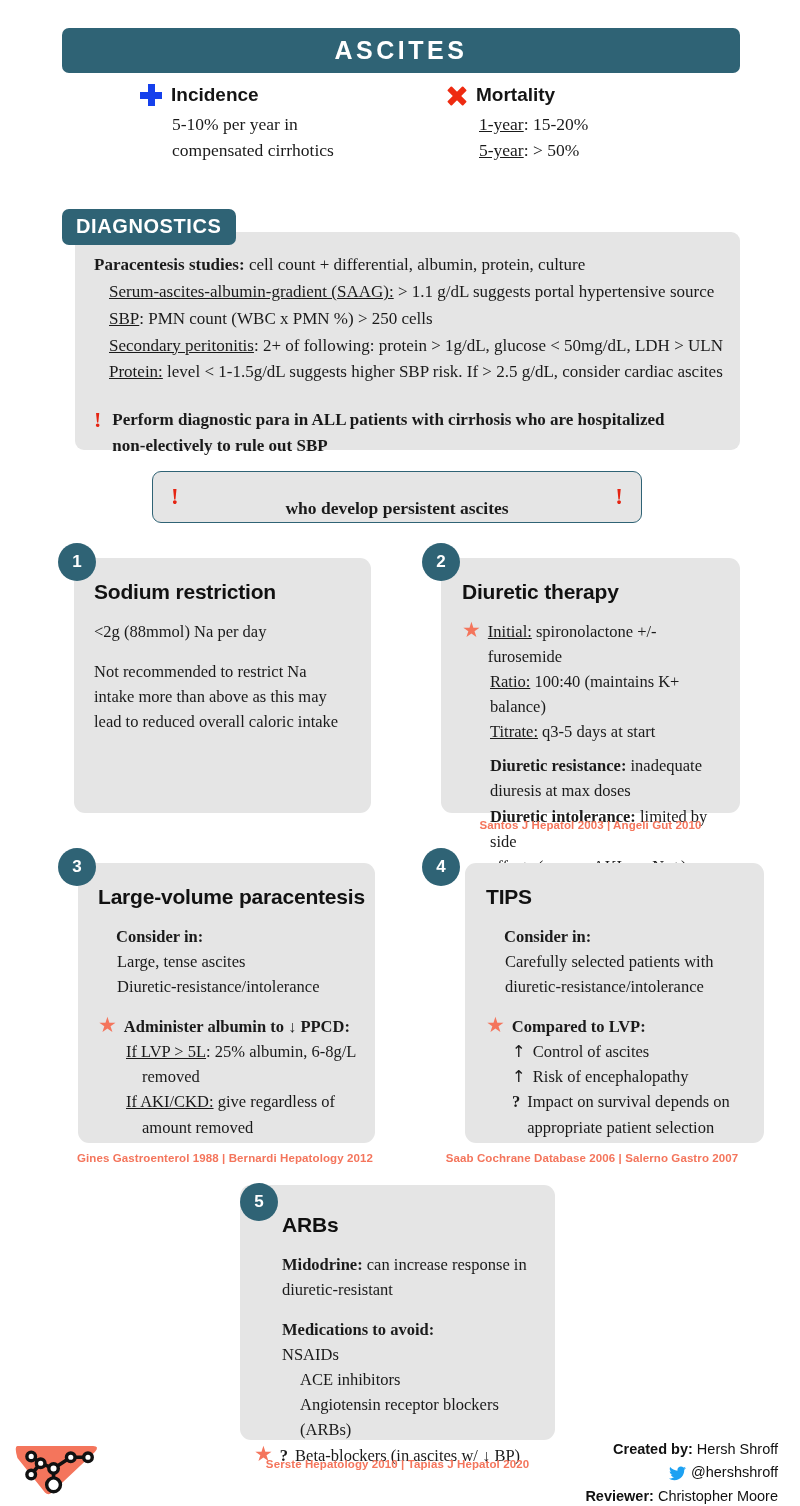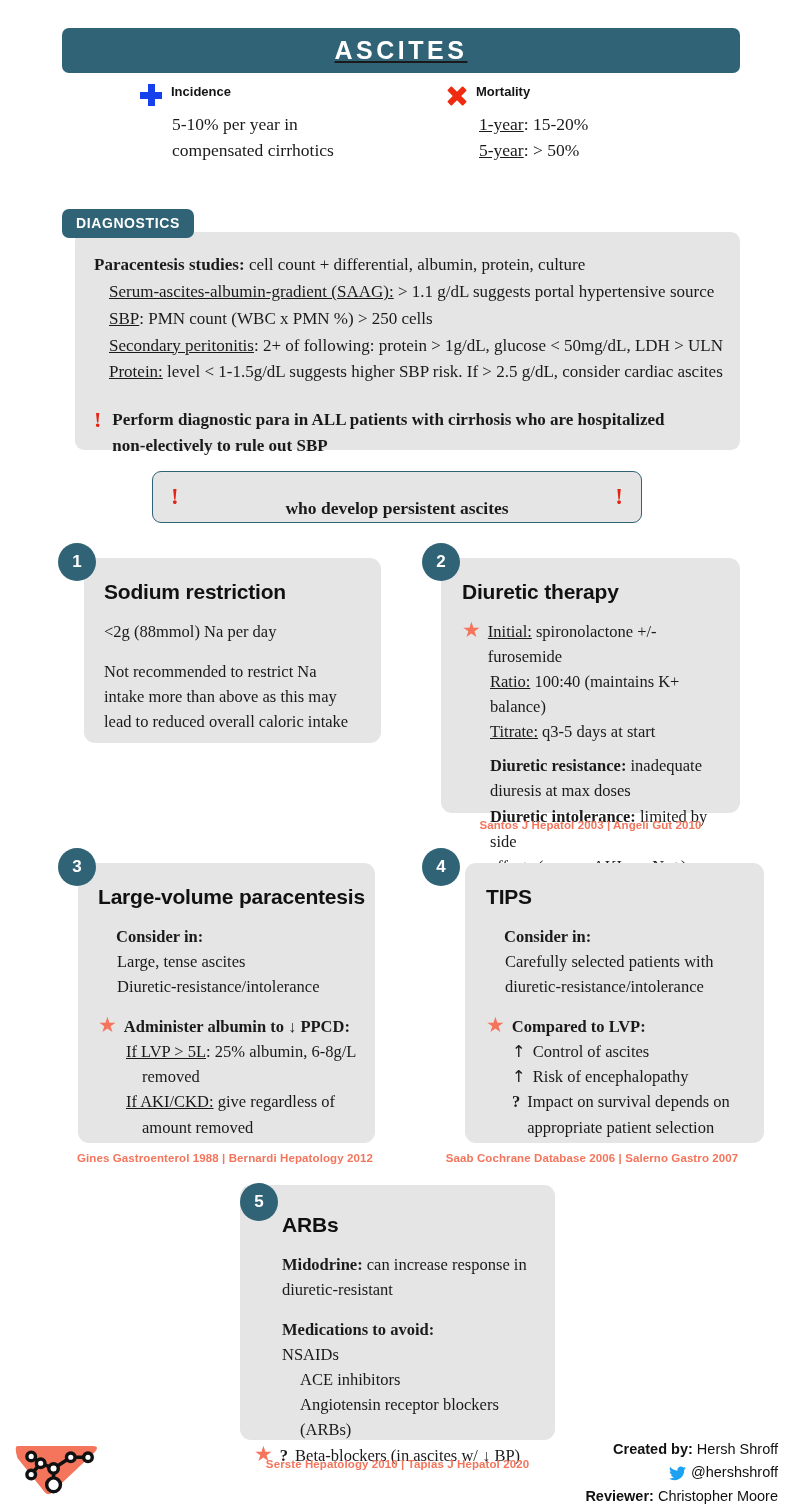--- a/index.html
+++ b/index.html
@@ -10,34 +10,34 @@
     font-family: "Liberation Serif", serif;
     color: #1a1a1a;
     position: relative;
     overflow: hidden;
   }
 
   
   #title-banner {
     position:absolute; left:62px; top:28px; width:678px; height:45px;
     background:#2f6375; border-radius:7px;
-    display:flex; align-items:center; justify-content:center;text-decoration:underline;
+    display:flex; align-items:center; justify-content:center;
   }
   #title-banner .t {
     font-family:"Liberation Sans", sans-serif;
     color:#ffffff; font-weight:bold; font-size:25px; letter-spacing:3.5px;
   }
 
   
   #stats { position:absolute; left:62px; top:84px; width:678px; height:100px; }
   .stat { position:absolute; }
   .stat .head { display:flex; align-items:flex-start; gap:9px; }
   .stat .label {
     font-family:"Liberation Sans", sans-serif;
-    font-weight:bold; font-size:13px; color:#141414; line-height:1;
+    font-weight:bold; font-size:19px; color:#141414; line-height:1;
     margin-top:1px;
   }
   .stat .body { margin-left:32px; margin-top:5px; font-size:17.5px; line-height:1.5; }
   .stat .body .u { text-decoration:underline; }
 
   
   .plus-icon { width:22px; height:22px; position:relative; flex:0 0 22px; }
   .plus-icon:before, .plus-icon:after {
     content:""; position:absolute; background:#1540ec;
   }
@@ -50,21 +50,21 @@
     background:#ee2b11; border-radius:1px;
   }
   .x-icon:before { transform:rotate(45deg); }
   .x-icon:after  { transform:rotate(-45deg); }
 
   
   #diag-badge {
     position:absolute; left:62px; top:209px; z-index:3;
     background:#2f6375; border-radius:7px; padding:6px 14px 7px;
     font-family:"Liberation Sans", sans-serif; color:#fff;
-    font-weight:bold; font-size:14px; letter-spacing:0.6px;
+    font-weight:bold; font-size:20px; letter-spacing:0.6px;
   }
   #diag-box {
     position:absolute; left:75px; top:232px; width:665px; height:218px;
     background:#e5e5e5; border-radius:9px; z-index:1;
   }
   #diag-inner { position:absolute; left:94px; top:252px; width:640px; z-index:2; }
   #diag-inner .line { font-size:17px; line-height:1.58; }
   #diag-inner .b { font-weight:bold; }
   #diag-inner .u { text-decoration:underline; }
   #diag-inner .indent { margin-left:15px; }
@@ -111,21 +111,21 @@
   .ind1 { margin-left:18px; }
   .ind2 { margin-left:19px; }
   .cite {
     position:absolute;
     font-family:"Liberation Sans", sans-serif;
     font-weight:bold; font-size:11.5px;
     color:#f4755c; text-align:center; letter-spacing:0.1px;
   }
 
   
-  #card1 { left:84px;  top:558px;  width:297px; height:185px; }
+  #card1 { left:74px;  top:558px;  width:297px; height:255px; }
   #badge1{ left:58px;  top:543px; }
   #card1 .inner { position:absolute; left:20px; top:22px; width:262px; }
   #card2 { left:441px; top:558px;  width:299px; height:255px; }
   #badge2{ left:422px; top:543px; }
   #card2 .inner { position:absolute; left:21px; top:22px; width:268px; }
   #cite2 { left:441px; top:819px; width:299px; }
 
   #card3 { left:78px;  top:863px;  width:297px; height:280px; }
   #badge3{ left:58px;  top:848px; }
   #card3 .inner { position:absolute; left:20px; top:22px; width:270px; }

